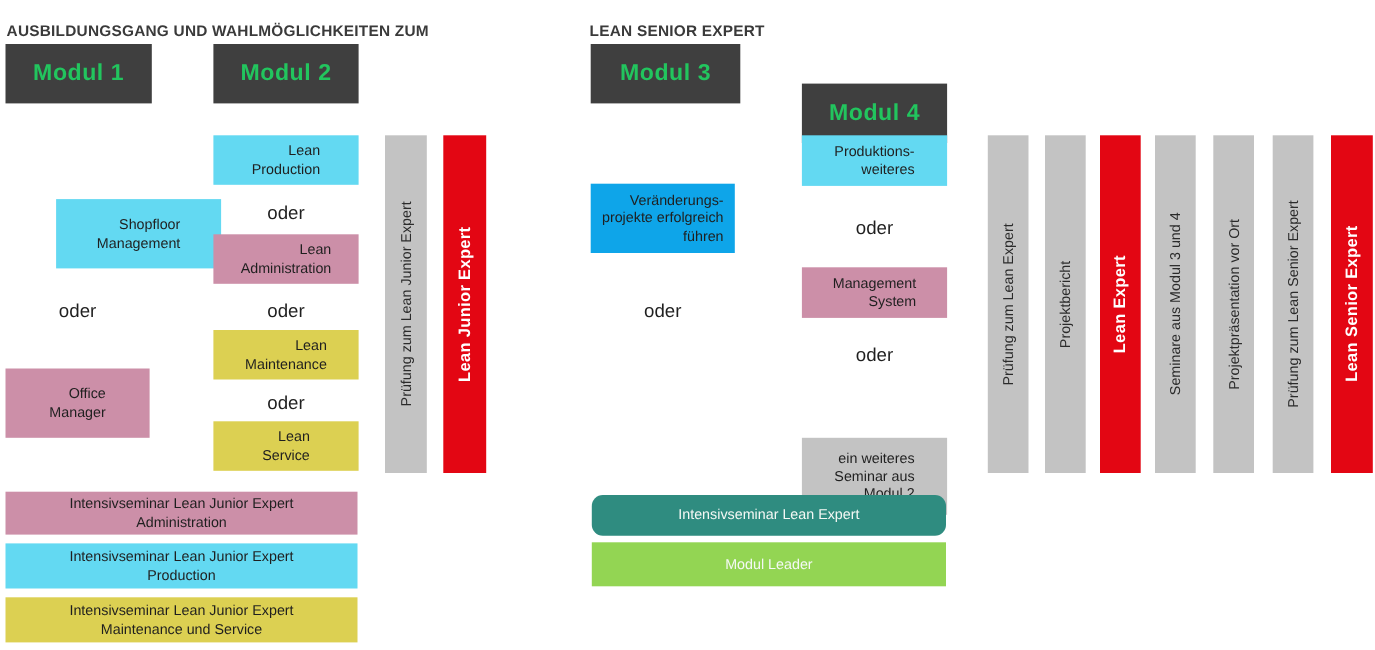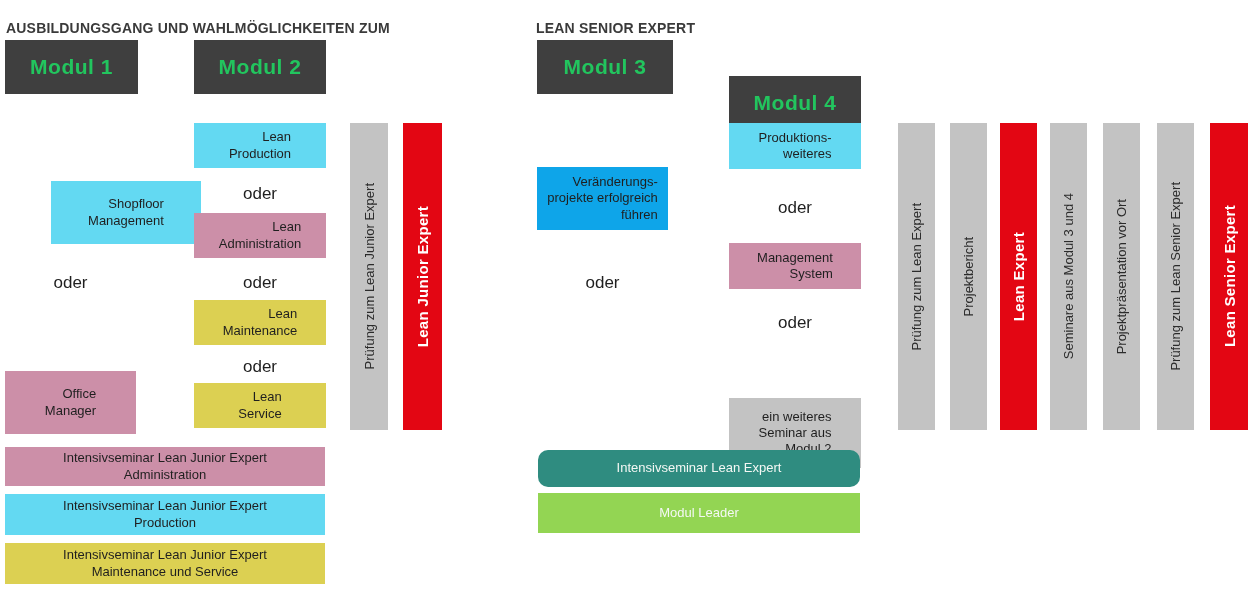--- a/index.html
+++ b/index.html
@@ -48,21 +48,21 @@
   <div class="title" style="left:536px;">LEAN SENIOR EXPERT</div>
 
   <div class="hdr" style="left: 5px; width: 133px; background-color: rgb(63, 63, 63);">Modul 1</div>
   <div class="hdr" style="left: 194px; width: 132px; background-color: rgb(63, 63, 63);">Modul 2</div>
   <div class="hdr" style="left: 537px; width: 136px; background-color: rgb(63, 63, 63);">Modul 3</div>
   <div class="hdr" style="left: 729px; width: 132px; background-color: rgb(63, 63, 63); margin-top: 36px;">Modul 4</div>
 
   <div class="opt" style="left: 5px; top: 181px; width: 150px; height: 63px; background-color: rgb(99, 217, 242); margin-left: 46px;">Shopfloor
 Management</div>
   <div class="oder" style="left:5px;top:273px;width:131px;">oder</div>
-  <div class="opt" style="left: 5px; top: 335px; width: 131px; height: 63px; background-color: rgb(204, 143, 168); margin-top: 36px;">Office
+  <div class="opt" style="left: 5px; top: 335px; width: 131px; height: 63px; background-color: rgb(204, 143, 168);">Office
 Manager</div>
 
   <div class="opt" style="left: 194px; top: 123px; width: 132px; height: 45px; background-color: rgb(99, 217, 242);">Lean
 Production</div>
   <div class="oder" style="left:194px;top:184px;width:132px;">oder</div>
   <div class="opt" style="left: 194px; top: 213px; width: 132px; height: 45px; background-color: rgb(204, 143, 168);">Lean
 Administration</div>
   <div class="oder" style="left:194px;top:273px;width:132px;">oder</div>
   <div class="opt" style="left: 194px; top: 300px; width: 132px; height: 45px; background-color: rgb(220, 208, 82);">Lean
 Maintenance</div>

